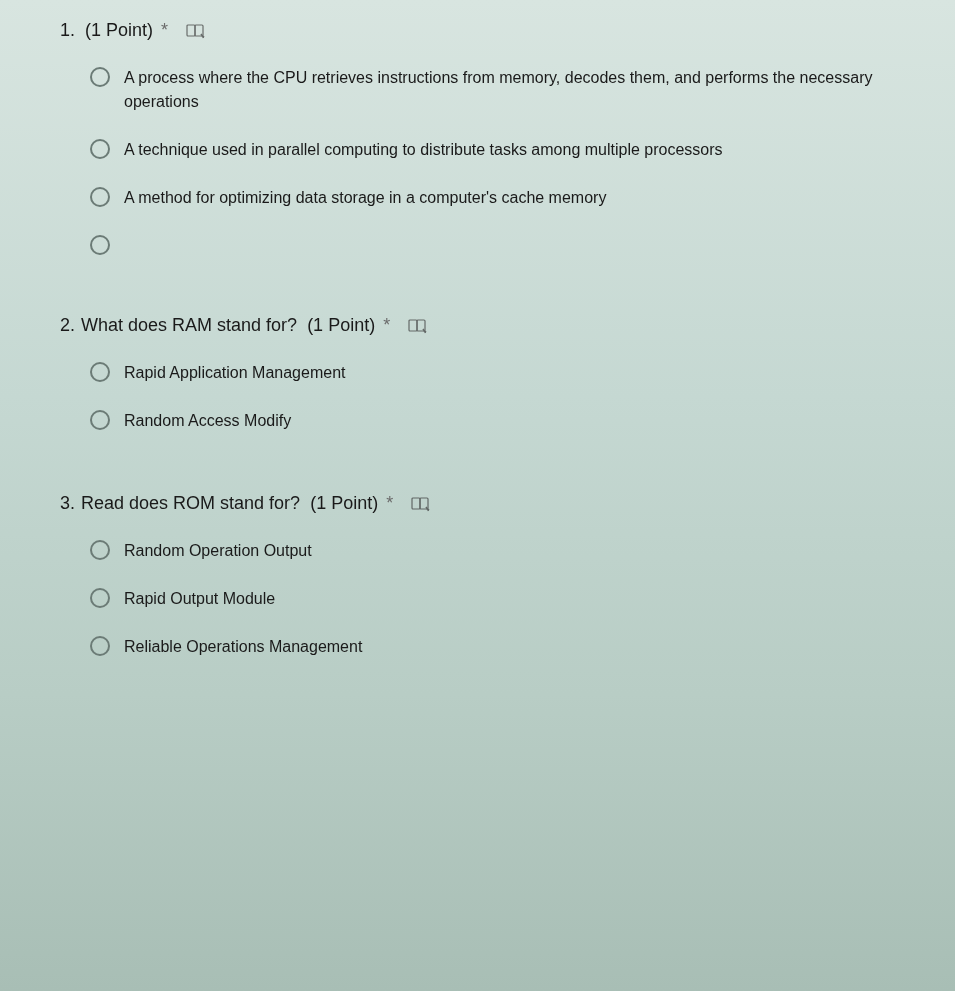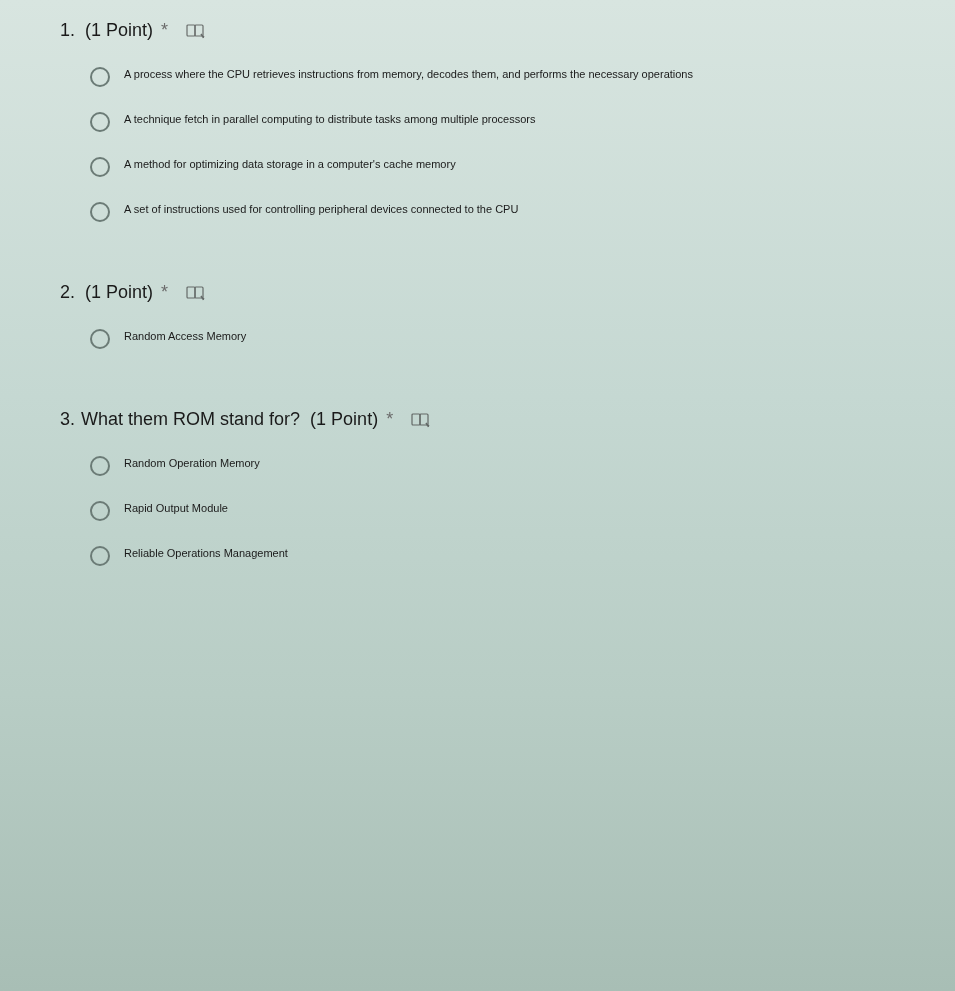--- a/index.html
+++ b/index.html
@@ -57,21 +57,21 @@
       width: 20px;
       height: 20px;
       min-width: 20px;
       border: 2px solid #6b7b76;
       border-radius: 50%;
       margin-right: 14px;
       margin-top: 1px;
       background: transparent;
     }
     .option-text {
-      font-size: 11px;
+      font-size: 16px;
       color: #1a1a1a;
       line-height: 1.5;
       padding-top: 0px;
     }
   </style>
 </head>
 <body>
 
 <div class="question-block">
   <div class="question-title">
@@ -86,72 +86,76 @@
       </svg>
     </span>
   </div>
   <div class="options">
     <div class="option">
       <div class="radio"></div>
       <div class="option-text">A process where the CPU retrieves instructions from memory, decodes them, and performs the necessary operations</div>
     </div>
     <div class="option">
       <div class="radio"></div>
-      <div class="option-text">A technique fetch in parallel computing to distribute tasks among multiple processors</div>
+      <div class="option-text">A technique used in parallel computing to distribute tasks among multiple processors</div>
     </div>
     <div class="option">
       <div class="radio"></div>
       <div class="option-text">A method for optimizing data storage in a computer's cache memory</div>
     </div>
     <div class="option">
       <div class="radio"></div>
-      <div class="option-text">A set of instructions used for controlling peripheral devices connected to the CPU</div>
     </div>
   </div>
 </div>
 
 <div class="question-block">
   <div class="question-title">
     <span>2.</span>
+    <span>What does RAM stand for?</span>
     <span class="points">(1 Point)</span>
     <span class="asterisk">*</span>
     <span class="immersive-icon">
       <svg viewBox="0 0 20 16" fill="none" stroke="#3a3a3a" stroke-width="1.2">
         <rect x="1" y="2" width="8" height="11" rx="1"></rect>
         <rect x="9" y="2" width="8" height="11" rx="1"></rect>
         <path d="M15 11 L17 14 M17 14 L18 13 M17 14 L17.5 15" stroke-width="1.5"></path>
       </svg>
     </span>
   </div>
   <div class="options">
     <div class="option">
       <div class="radio"></div>
-      <div class="option-text">Random Access Memory</div>
+      <div class="option-text">Rapid Application Management</div>
+    </div>
+    <div class="option">
+      <div class="radio"></div>
+      <div class="option-text">Random Access Modify</div>
     </div>
   </div>
 </div>
 
 <div class="question-block">
   <div class="question-title">
     <span>3.</span>
-    <span>What them ROM stand for?</span>
+    <span>Read does ROM stand for?</span>
     <span class="points">(1 Point)</span>
     <span class="asterisk">*</span>
     <span class="immersive-icon">
       <svg viewBox="0 0 20 16" fill="none" stroke="#3a3a3a" stroke-width="1.2">
         <rect x="1" y="2" width="8" height="11" rx="1"></rect>
         <rect x="9" y="2" width="8" height="11" rx="1"></rect>
         <path d="M15 11 L17 14 M17 14 L18 13 M17 14 L17.5 15" stroke-width="1.5"></path>
       </svg>
     </span>
   </div>
   <div class="options">
     <div class="option">
       <div class="radio"></div>
-      <div class="option-text">Random Operation Memory</div>
+      <div class="option-text">Random Operation Output</div>
     </div>
     <div class="option">
       <div class="radio"></div>
       <div class="option-text">Rapid Output Module</div>
     </div>
     <div class="option">
       <div class="radio"></div>
       <div class="option-text">Reliable Operations Management</div>
     </div>
   </div>

